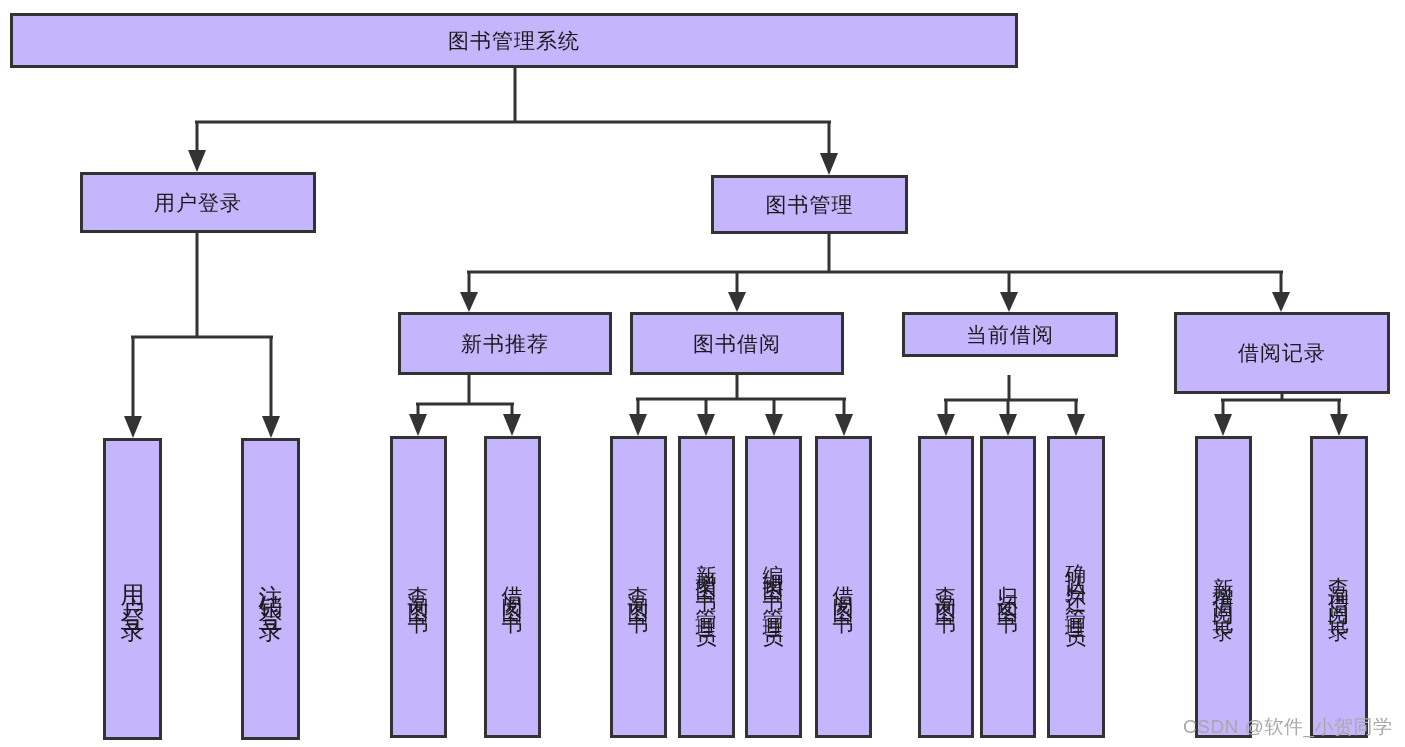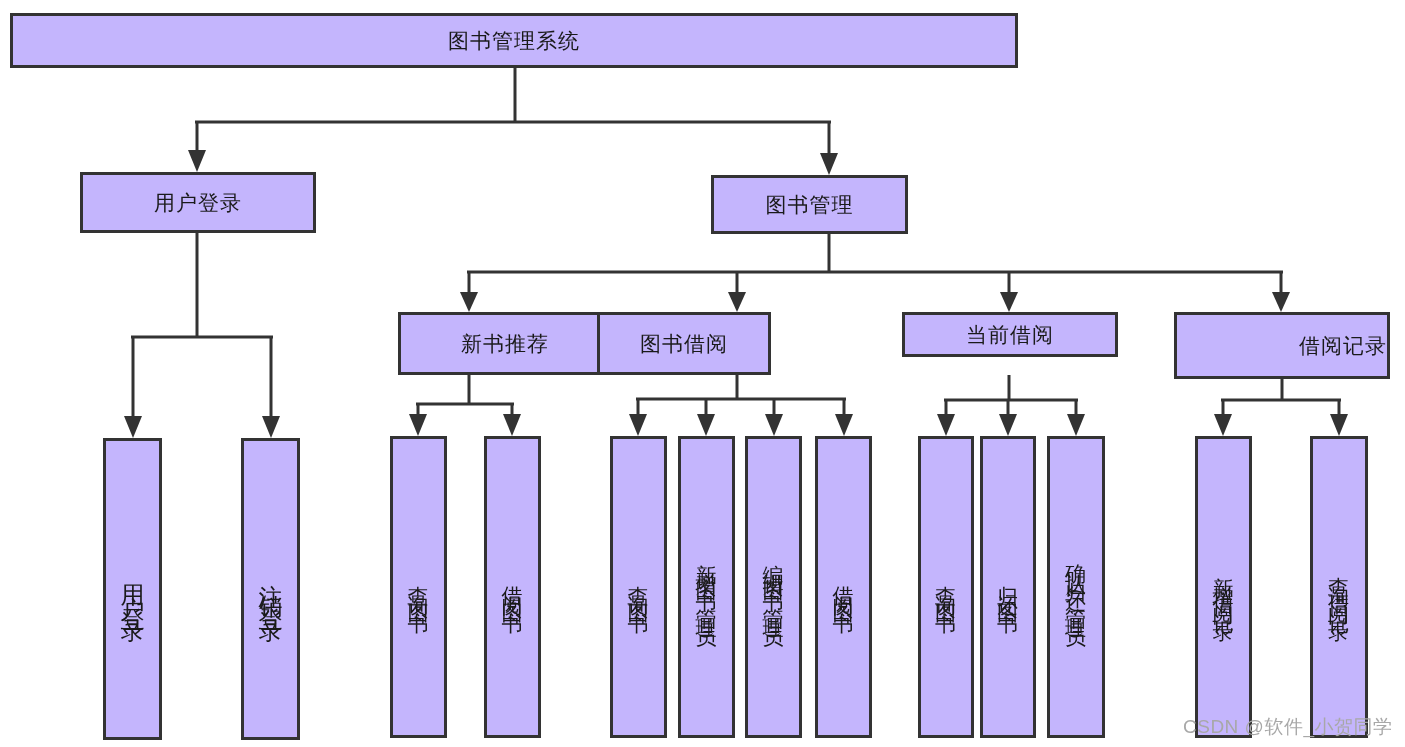--- a/index.html
+++ b/index.html
@@ -107,27 +107,27 @@
 <div class="box" style="left:80px;top:172px;width:236px;height:61px;">
   <span class="h-label">用户登录</span>
 </div>
 <div class="box" style="left:711px;top:175px;width:197px;height:59px;">
   <span class="h-label">图书管理</span>
 </div>
 
 <div class="box" style="left:362px;top:312px;width:214px;height:63px;margin-left:36px;">
   <span class="h-label">新书推荐</span>
 </div>
-<div class="box" style="left:597px;top:312px;width:174px;height:63px;">
+<div class="box" style="left:630px;top:312px;width:214px;height:63px;">
   <span class="h-label">图书借阅</span>
 </div>
 <div class="box" style="left:902px;top:312px;width:216px;height:45px;">
   <span class="h-label">当前借阅</span>
 </div>
-<div class="box" style="left:1174px;top:312px;width:216px;height:67px;justify-content:flex-end;">
+<div class="box" style="left:1174px;top:312px;width:216px;height:82px;">
   <span class="h-label">借阅记录</span>
 </div>
 
 <div class="box" style="left:103px;top:438px;width:59px;height:302px;">
   <span class="v-label big">用户登录</span>
 </div>
 <div class="box" style="left:241px;top:438px;width:59px;height:302px;">
   <span class="v-label big">注销登录</span>
 </div>
 

